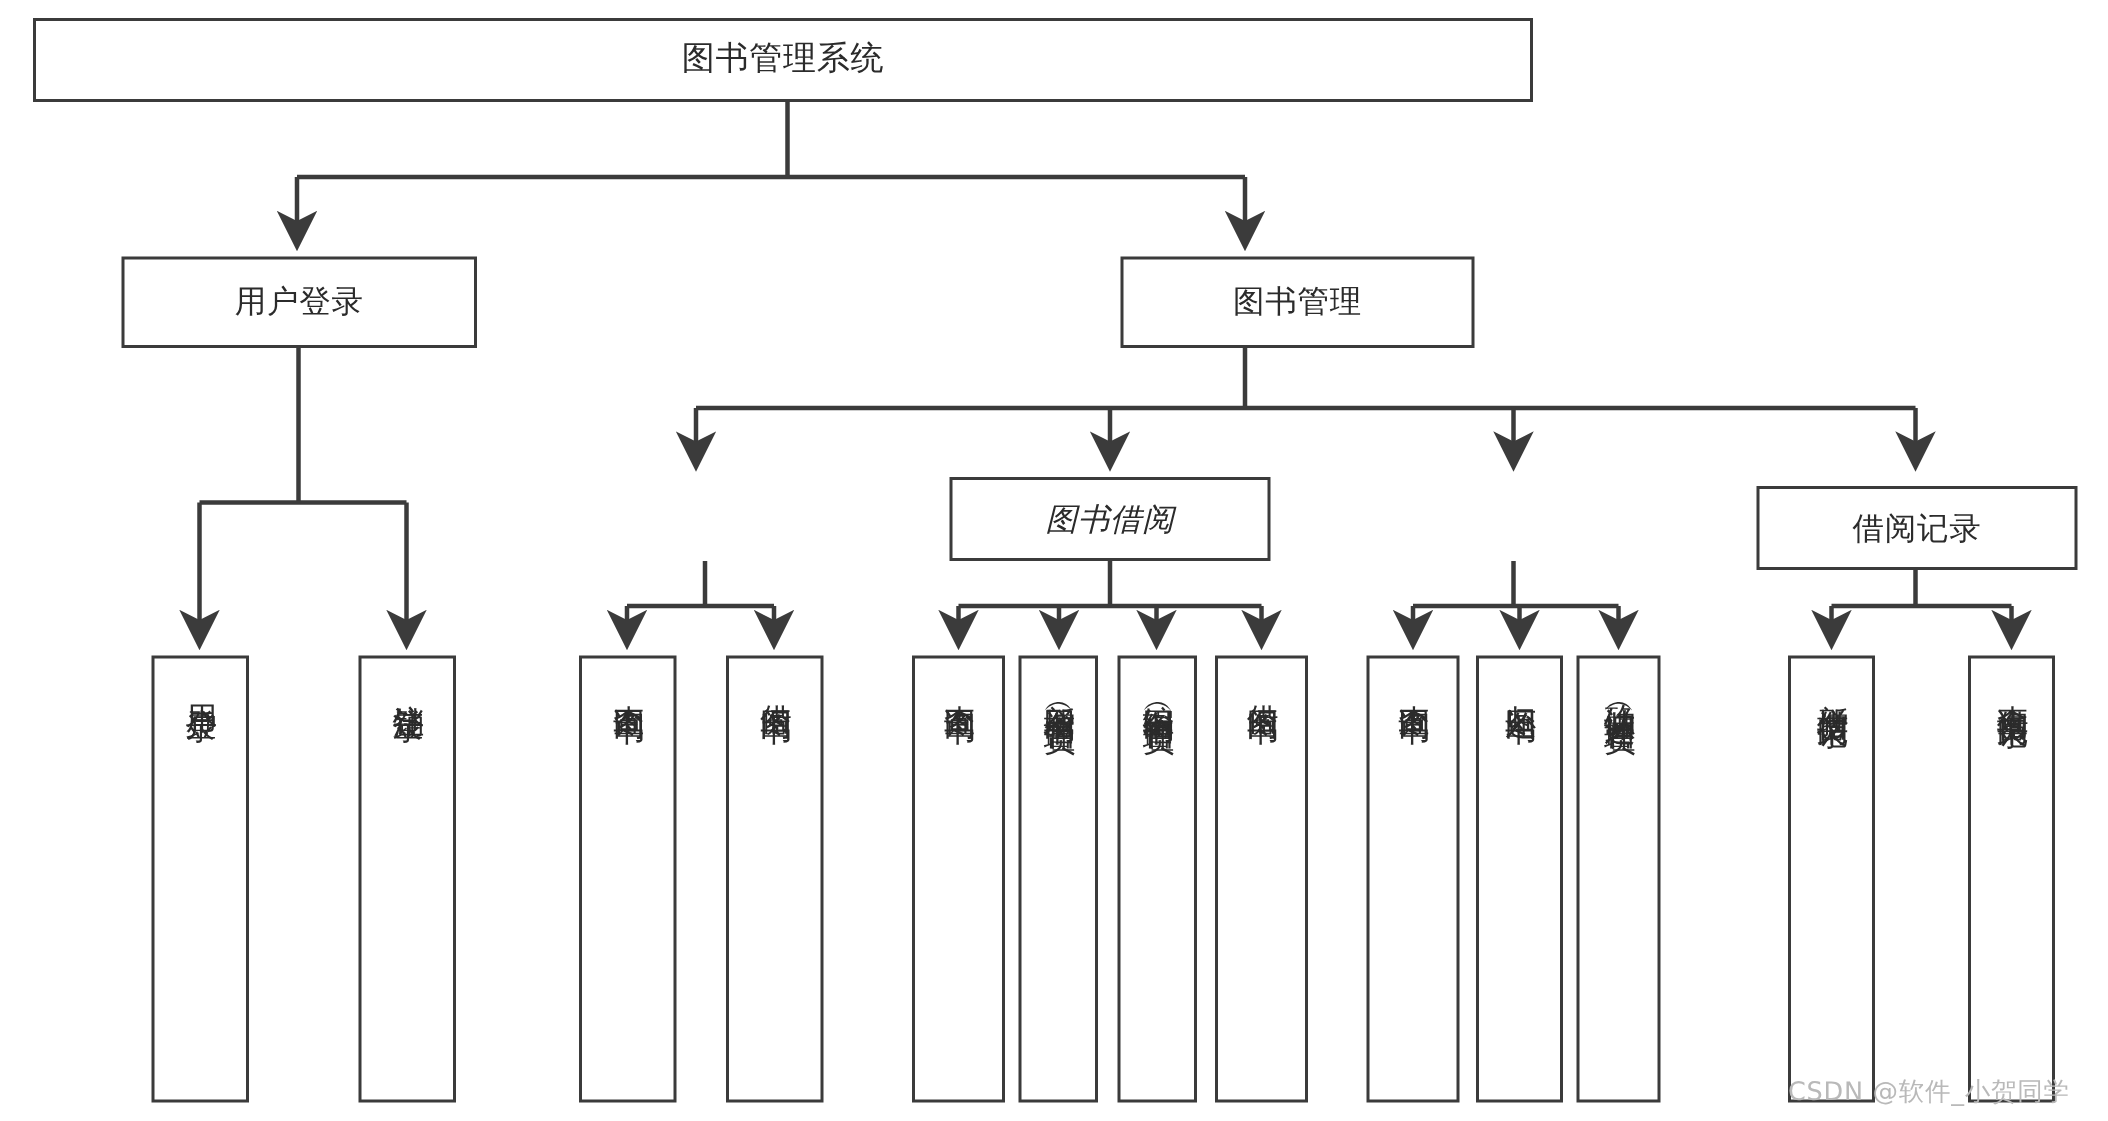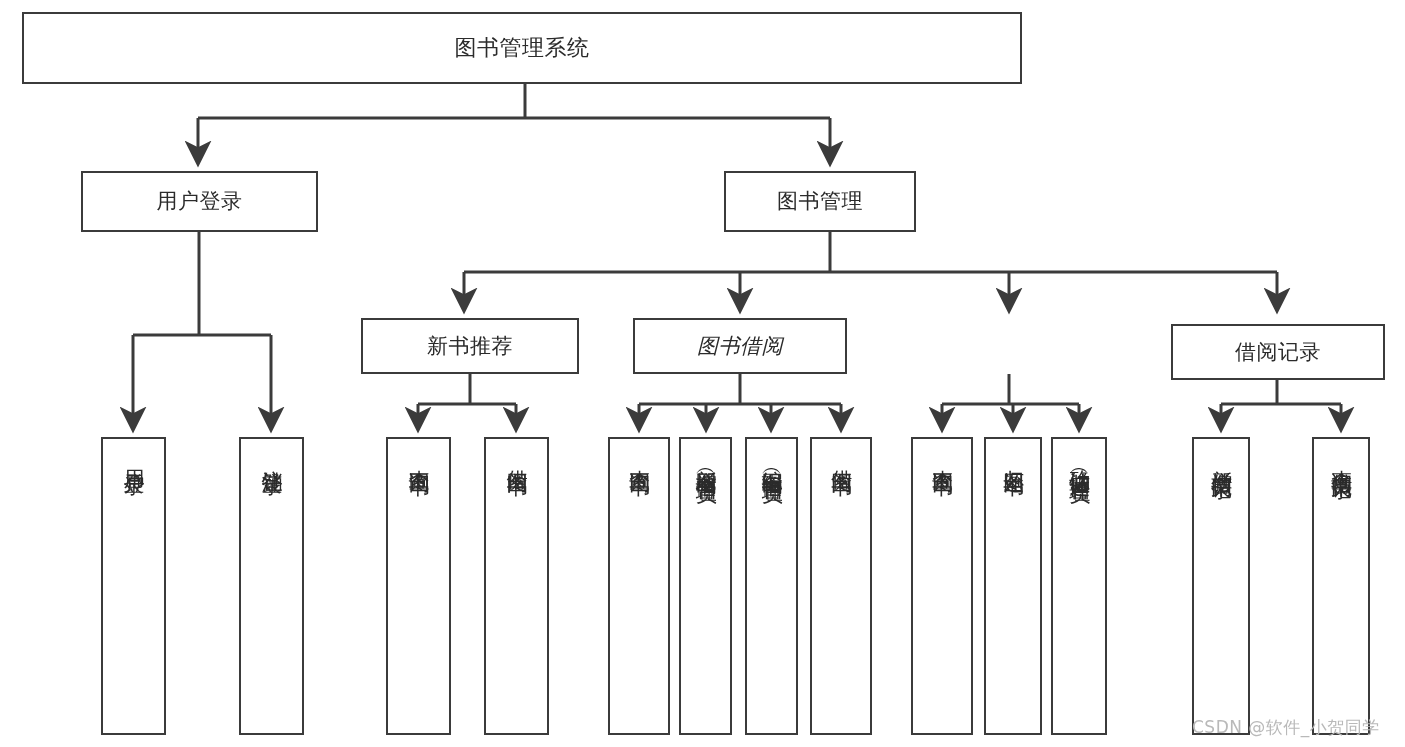--- a/index.html
+++ b/index.html
@@ -119,34 +119,31 @@
       <path d="M 1013 404 L 1013 429" marker-end="url(#arrow)"></path>
       <path d="M 1079 404 L 1079 429" marker-end="url(#arrow)"></path>
 
       <path d="M 1277 374 L 1277 404"></path>
       <path d="M 1221 404 L 1341 404"></path>
       <path d="M 1221 404 L 1221 429" marker-end="url(#arrow)"></path>
       <path d="M 1341 404 L 1341 429" marker-end="url(#arrow)"></path>
     </g>
   </svg>
 
-  <div class="node h root" style="left:22px; top:12px; width:1000px; height:72px;">
+  <div class="node h root" style="left:22px; top:12px; width:1000px; height:56px;">
     <span class="label">图书管理系统</span>
   </div>
 
   <div class="node h" style="left:81px; top:171px; width:237px; height:61px;">
     <span class="label">用户登录</span>
   </div>
-  <div class="node h" style="left:724px; top:171px; width:192px; height:61px;">
+  <div class="node h" style="left:747px; top:171px; width:236px; height:61px;">
     <span class="label">图书管理</span>
   </div>
 
-  <div class="node h" style="left:361px; top:318px; width:218px; height:56px;">
-    <span class="label">新书推荐</span>
-  </div>
   <div class="node h" style="left:633px; top:318px; width:214px; height:56px;font-style:italic;">
     <span class="label">图书借阅</span>
   </div>
   <div class="node h" style="left:1171px; top:324px; width:214px; height:56px;">
     <span class="label">借阅记录</span>
   </div>
 
   <div class="node v" style="left:101px; top:437px; width:65px; height:298px;">
     <span class="label">用户登录</span>
   </div>

